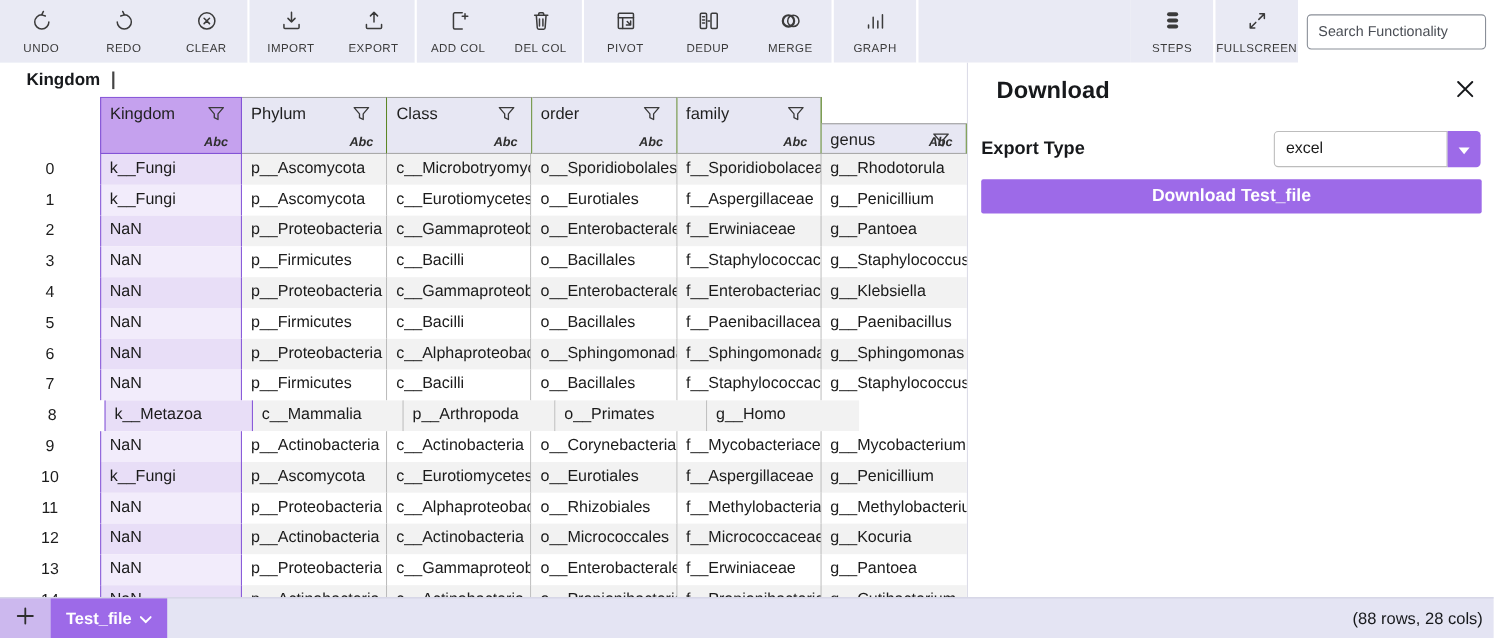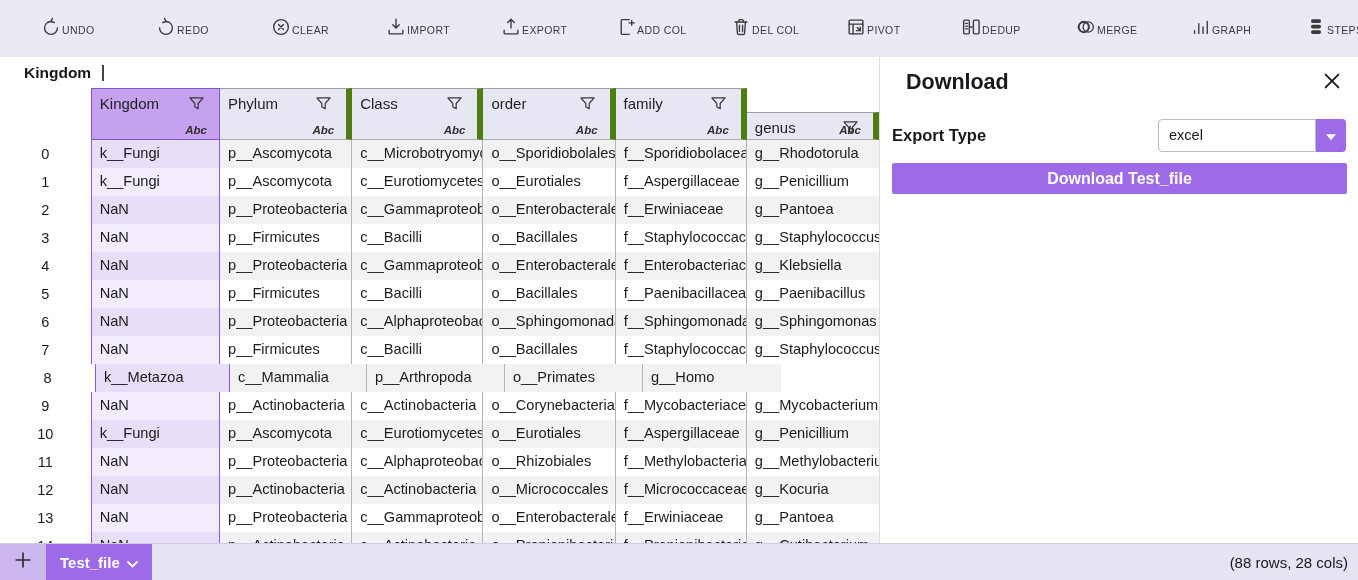--- a/index.html
+++ b/index.html
@@ -5,43 +5,43 @@
   * { box-sizing: border-box; margin: 0; padding: 0; }
   html,body { width:1358px; height:580px; overflow:hidden; background:#fff;
     font-family:"Liberation Sans", sans-serif; color:#1c1c1c; }
   .stage { position:relative; width:1358px; height:580px; }
 
   
   .toolbar { position:absolute; top:0; left:0; width:1358px; height:57px;
     display:flex; align-items:stretch; background:#fff; }
   .tb-group { display:flex; background:#e9eaf4; }
   .tb-sep { width:2px; background:#fff; }
-  .tb-btn { width:75px; display:flex; flex-direction:row; align-items:center;
-    cursor:pointer; background:#e9eaf4;margin-left:40px; }
+  .tb-btn { width:75px; display:flex; flex-direction:column; align-items:center;
+    justify-content:center; cursor:pointer; background:#e9eaf4; }
   .tb-btn svg { width:22px; height:22px; stroke:#3b3b3b; fill:none;
     stroke-width:1.5; stroke-linecap:round; stroke-linejoin:round; }
   .tb-btn .lbl { margin-top:3px; font-size:10.5px; letter-spacing:.4px; color:#3b3b3b; }
   .tb-spacer { flex:1; background:#e9eaf4; }
   .tb-search-wrap { width:178px; background:#fff; display:flex; align-items:center; justify-content:center; }
   .tb-search { width:163px; height:32px; border:1px solid #8a8f98; border-radius:4px;
     font-size:13px; padding:0 10px; color:#3c4043; font-family:"Liberation Sans",sans-serif; outline:none; }
   .tb-search::placeholder { color:#4a4e55; }
   .fill-icon { fill:#3b3b3b !important; stroke:none !important; }
 
   
   .title-bar { position:absolute; top:57px; left:0; width:879px; height:31px;
     background:#fff; display:flex; align-items:center; padding-left:24px; }
   .title-bar .name { font-size:15.5px; font-weight:bold; color:#17191c; }
   .caret-bar { display:inline-block; width:1.5px; height:16px; background:#444; margin-left:11px; }
 
   
   .tbl { position:absolute; top:88px; left:0; width:879px; height:455px; overflow:hidden; background:#fff; }
   .hdr { display:flex; height:52px; }
   .hcell { position:relative; background:#e7e7f3; border-top:1px solid #9e9e9e;
-    border-right:6px solid #4d7c0f; border-bottom:1px solid #aaa; cursor:pointer; }
+    border-right:1px solid #4d7c0f; border-bottom:1px solid #aaa; cursor:pointer; }
   .hcell .hlabel { position:absolute; top:6px; left:8px; font-size:15px; color:#1f1f1f; white-space:nowrap; }
   .hcell .funnel { position:absolute; top:7px; right:14px; width:17px; height:15px; cursor:pointer; }
   .hcell .funnel svg { width:17px; height:15px; stroke:#3a3a3a; fill:none; stroke-width:1.3; stroke-linejoin:round; }
   .hcell .abc { position:absolute; bottom:3px; right:12px; font-size:11.5px;
     font-style:italic; font-weight:bold; color:#2e2e2e; }
   .hc-idx { width:95px; background:#fff; border:none; }
   .hc-k { width:135px; background:#c5a1ee; border:1.5px solid #8353d6; }
   .hc-1 { width:138px; } .hc-2 { width:137px; } .hc-3 { width:138px; }
   .hc-4 { width:137px; } .hc-5 { width:138px;margin-top:24px; }
 

